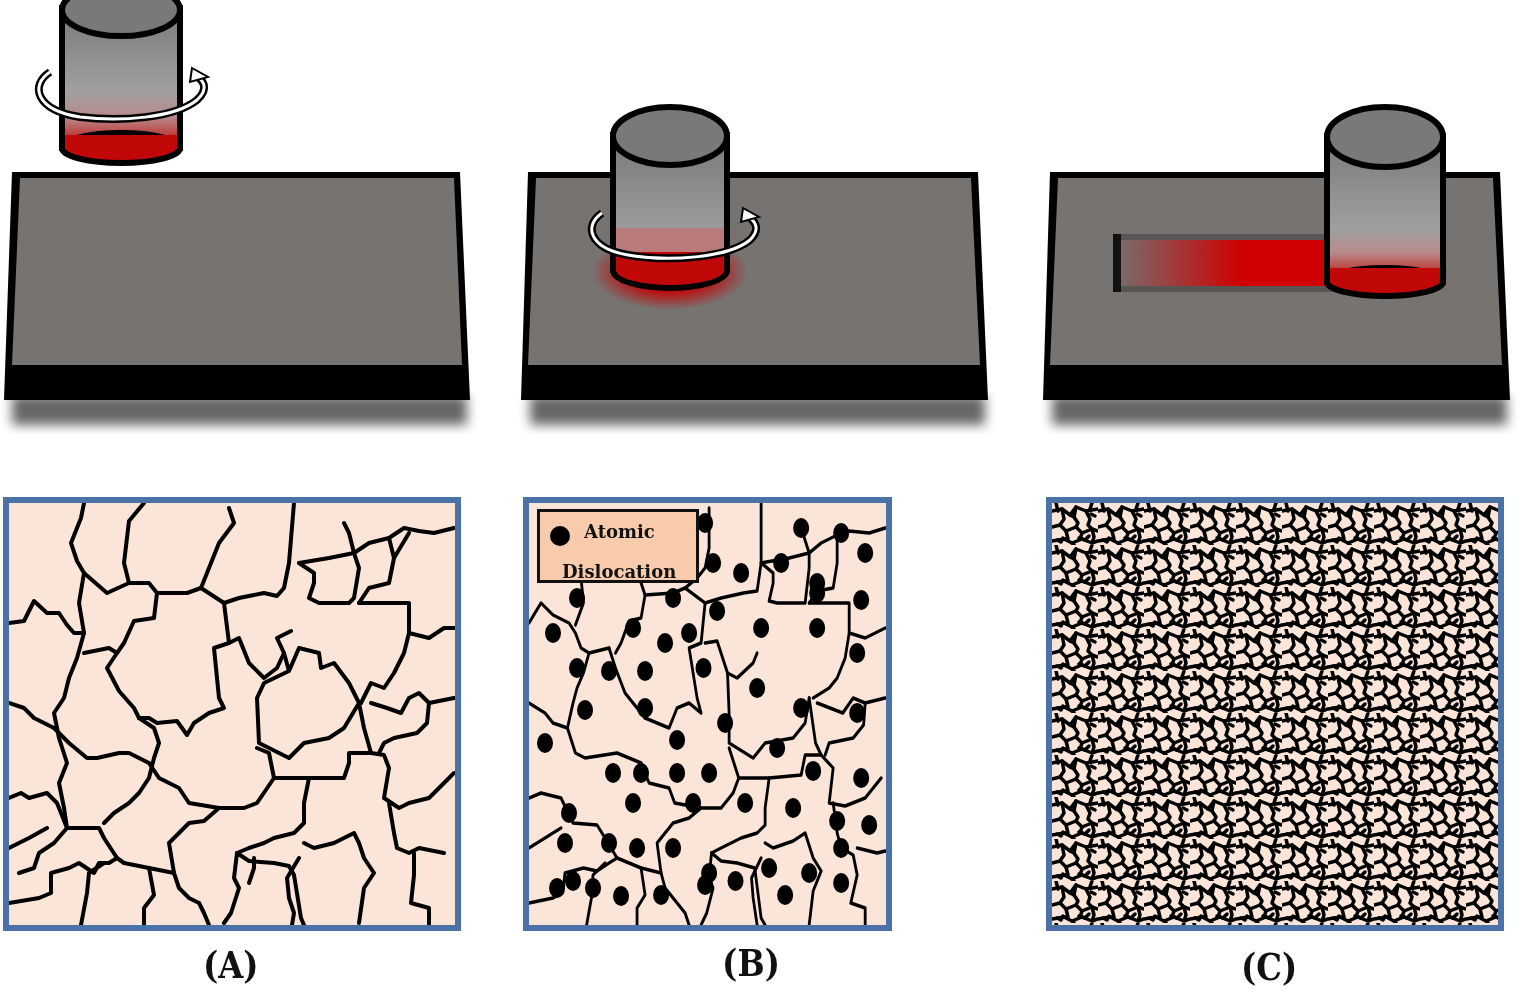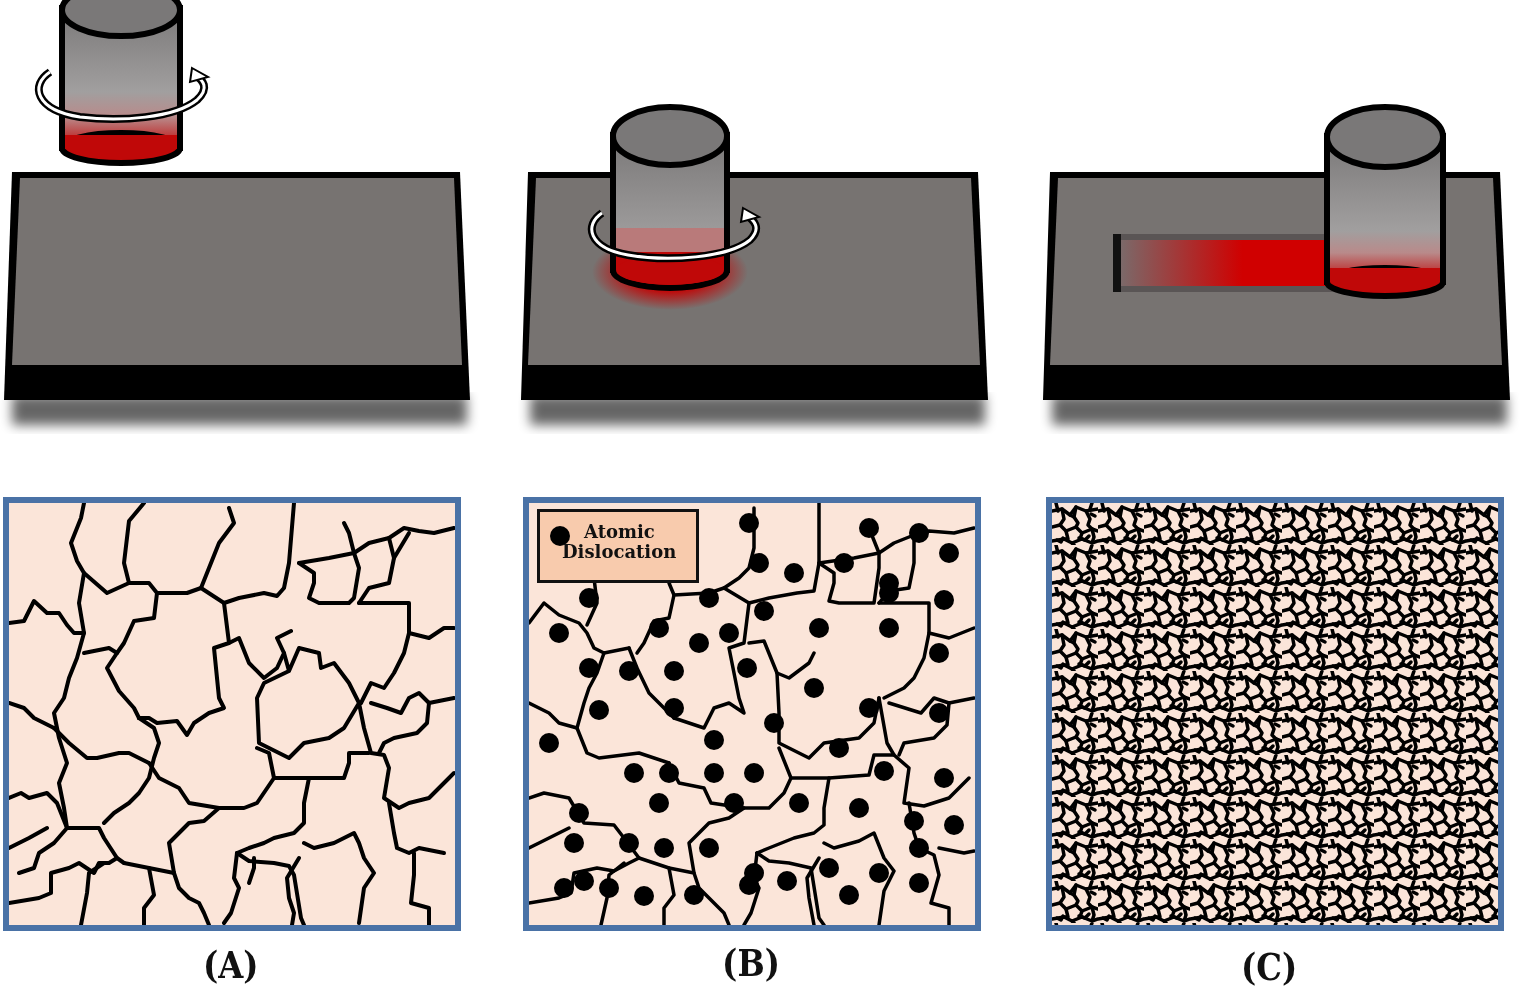--- a/index.html
+++ b/index.html
@@ -164,21 +164,21 @@
       <path d="M245,355 L245,365 L240,380"></path>
       <path d="M295,340 L305,345 L325,340 L345,330 L350,340 L355,355 L365,370 L355,385 L350,420"></path>
       <path d="M405,350 L405,372 L402,400 L420,405 L420,422"></path>
       <path d="M95,360 L80,370 L78,390 L72,422"></path>
       <path d="M140,365 L145,392 L135,405 L135,422"></path>
       <path d="M290,355 L278,375 L280,395 L285,410 L283,422"></path>
     </g>
   </svg>
 </div>
 
-<div class="grain-box" style="left:523px; width:458px;">
+<div class="grain-box" style="left:523px; width:369px;">
   <svg viewBox="0 0 446 422" preserveAspectRatio="none">
     <g fill="none" stroke="#000" stroke-width="3.5" stroke-linejoin="round" stroke-linecap="round">
       <path d="M0,120 L15,100 L30,112 L50,120 L58,130 L65,145 L75,150 L100,145"></path>
       <path d="M65,75 L68,100 L58,122"></path>
       <path d="M100,145 L108,165 L120,190 L135,205 L145,215"></path>
       <path d="M75,150 L68,170 L60,185 L55,200 L48,225 L58,250 L70,255 L110,250 L140,260"></path>
       <path d="M0,200 L20,210 L30,220 L48,225"></path>
       <path d="M145,215 L175,225 L185,205 L200,200 L215,210 L210,195 L205,170 L200,145 L215,140 L220,100 L195,85 L180,90 L145,92 L140,115 L125,118 L115,140 L108,150"></path>
       <path d="M145,92 L140,80 L150,70"></path>
       <path d="M195,85 L210,75 L220,65 L225,45 L225,5"></path>
@@ -273,21 +273,21 @@
         <circle cx="165" cy="392" r="10"></circle>
         <circle cx="258" cy="378" r="10"></circle>
       <circle cx="320" cy="392" r="10"></circle>
         <circle cx="390" cy="380" r="10"></circle>
         <circle cx="220" cy="382" r="10"></circle>
     </g>
   </svg>
   <div class="legend">
     <div class="legend-dot"></div>
     <div class="legend-text" style="left:44px; top:8px;">Atomic</div>
-    <div class="legend-text" style="left:22px; top:28px;">Dislocation</div>
+    <div class="legend-text" style="left:22px; top:48px;">Dislocation</div>
   </div>
 </div>
 
 <div class="grain-box" style="left:1046px; width:458px;">
   <svg viewBox="0 0 446 422" preserveAspectRatio="none">
     <defs>
       <pattern id="fineGrain" x="0" y="0" width="46" height="42" patternUnits="userSpaceOnUse">
         <g fill="none" stroke="#000" stroke-width="3.5" stroke-linejoin="round" stroke-linecap="round">
           <path d="M0,8 L10,6 L18,12 L24,4 L34,8 L46,6"></path>
           <path d="M0,24 L8,22 L14,28 L24,24 L30,30 L40,26 L46,28"></path>

